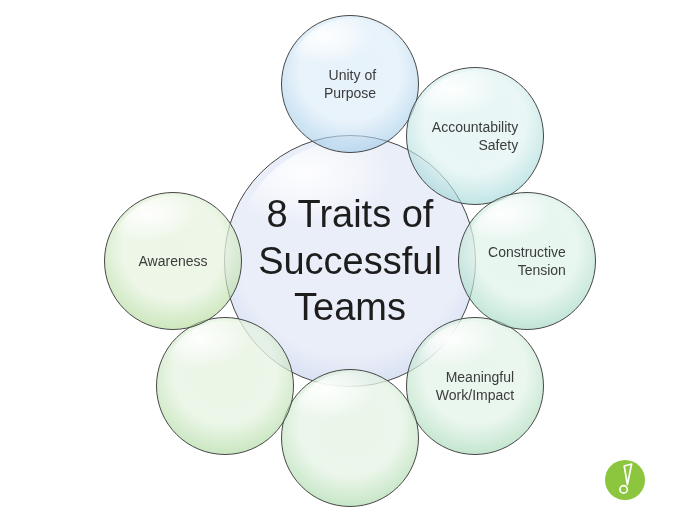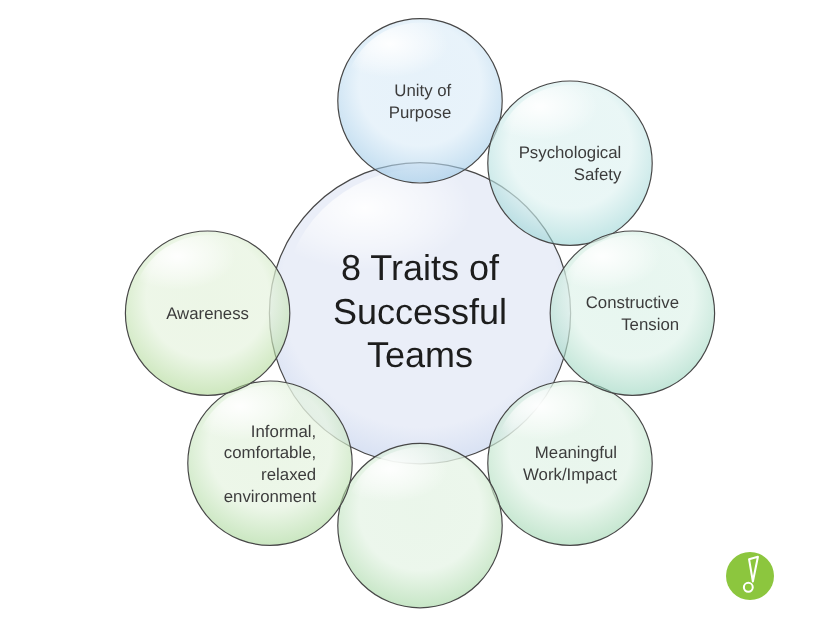--- a/index.html
+++ b/index.html
@@ -54,21 +54,21 @@
     border-radius: 50%;
     pointer-events: none;
     background: radial-gradient(ellipse 52% 30% at 30% 14%,
         rgba(255,255,255,0.95) 0%,
         rgba(255,255,255,0.40) 48%,
         rgba(255,255,255,0) 75%);
   }
   .center-title {
     position: relative;
     z-index: 1;
-    font-size: 30px;
+    font-size: 38px;
     line-height: 1.22;
     color: #1d1d1d;
     white-space: pre-line;
   }
   .bubble-label {
     position: relative;
     z-index: 1;
     font-size: 14px;
     line-height: 1.3;
     color: #3c3c3c;
@@ -105,21 +105,21 @@
   </div>
 
   <div class="circle bubble pos-unity" style="--fill: #e1eff9; --rim: #74b3dc;">
     <span class="gloss"></span>
     <span class="bubble-label">Unity of
 Purpose</span>
   </div>
 
   <div class="circle bubble pos-psych" style="--fill: #e3f4f3; --rim: #6cc3c4;">
     <span class="gloss"></span>
-    <span class="bubble-label">Psychological
+    <span class="bubble-label">Accountability
 Safety</span>
   </div>
 
   <div class="circle bubble pos-meaningful" style="--fill: #e4f4e9; --rim: #74c591;">
     <span class="gloss"></span>
     <span class="bubble-label">Meaningful
 Work/Impact</span>
   </div>
 
   <div class="circle bubble pos-constructive" style="--fill: #e2f4ec; --rim: #6cc3a5;">
@@ -127,24 +127,20 @@
     <span class="bubble-label">Constructive
 Tension</span>
   </div>
 
   <div class="circle bubble pos-inclusive" style="--fill: #e6f4e6; --rim: #7cc57c;">
     <span class="gloss"></span>
   </div>
 
   <div class="circle bubble pos-informal" style="--fill: #e7f4e2; --rim: #84c66e;">
     <span class="gloss"></span>
-    <span class="bubble-label">Informal,
-comfortable,
-relaxed
-environment</span>
   </div>
 
   <div class="circle bubble pos-awareness" style="--fill: #e8f4e1; --rim: #8cc765;">
     <span class="gloss"></span>
     <span class="bubble-label">Awareness</span>
   </div>
 
 
   <div class="logo">
     <svg viewBox="0 0 42 42" width="42" height="42">

